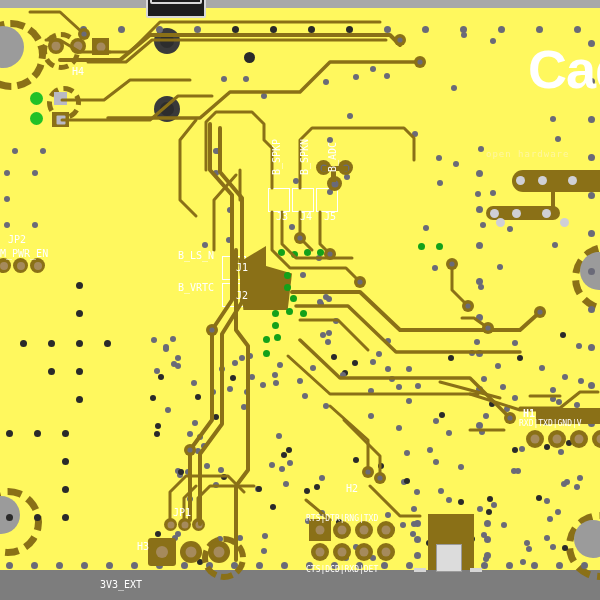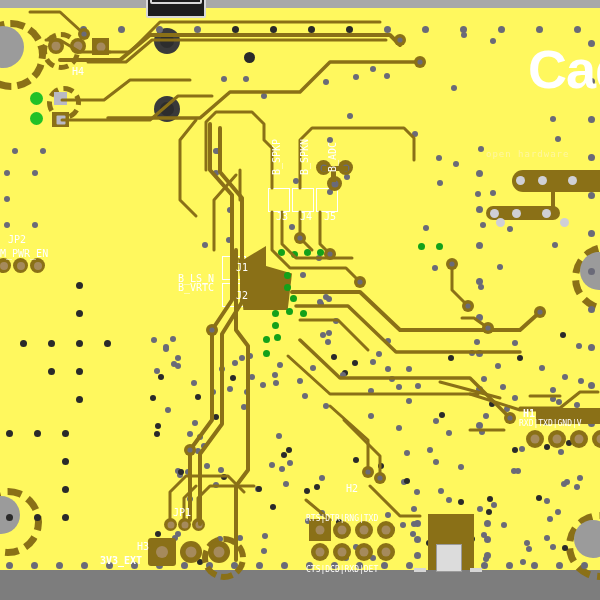--- a/index.html
+++ b/index.html
@@ -631,24 +631,24 @@
       <div class="txt" style="left: 173px; top: 508px;">JP1</div>
       <div class="txt" style="left: 8px; top: 235px;">JP2</div>
       <div class="txt" style="left: 236px; top: 263px;">J1</div>
       <div class="txt" style="left: 236px; top: 291px;">J2</div>
       <div class="txt" style="left: 276px; top: 212px;">J3</div>
       <div class="txt" style="left: 300px; top: 212px;">J4</div>
       <div class="txt" style="left: 324px; top: 212px;">J5</div>
       <div class="txt rot" style="left: 272px; top: 175px;">B_SPKP</div>
       <div class="txt rot" style="left: 300px; top: 175px;">B_SPKN</div>
       <div class="txt rot" style="left: 328px; top: 172px;">B_ADC</div>
-      <div class="txt" style="left: 178px; top: 274px;">B_LS_N</div>
+      <div class="txt" style="left: 178px; top: 251px;">B_LS_N</div>
       <div class="txt" style="left: 178px; top: 283px;">B_VRTC</div>
       <div class="txt" style="left: 0px; top: 249px;">M_PWR_EN</div>
-      <div class="txt" style="left: 100px; top: 556px; font-weight: bold;">3V3_EXT</div>
+      <div class="txt" style="left: 100px; top: 580px;">3V3_EXT</div>
       <div class="txt sm" style="left: 306px; top: 515px;">RTS|DTR|RNG|TXD</div>
       <div class="txt sm" style="left: 306px; top: 566px;">CTS|DCD|RXD|DET</div>
       <div class="txt sm" style="left: 519px; top: 420px;">RXD|TXD|GND|V</div>
     </div>
 
   <div class="brand" style="left:528px;top:42px;">Cad</div>
   <div class="ohw" style="left:486px;top:150px;">open hardware</div>
 
 </div>
 

